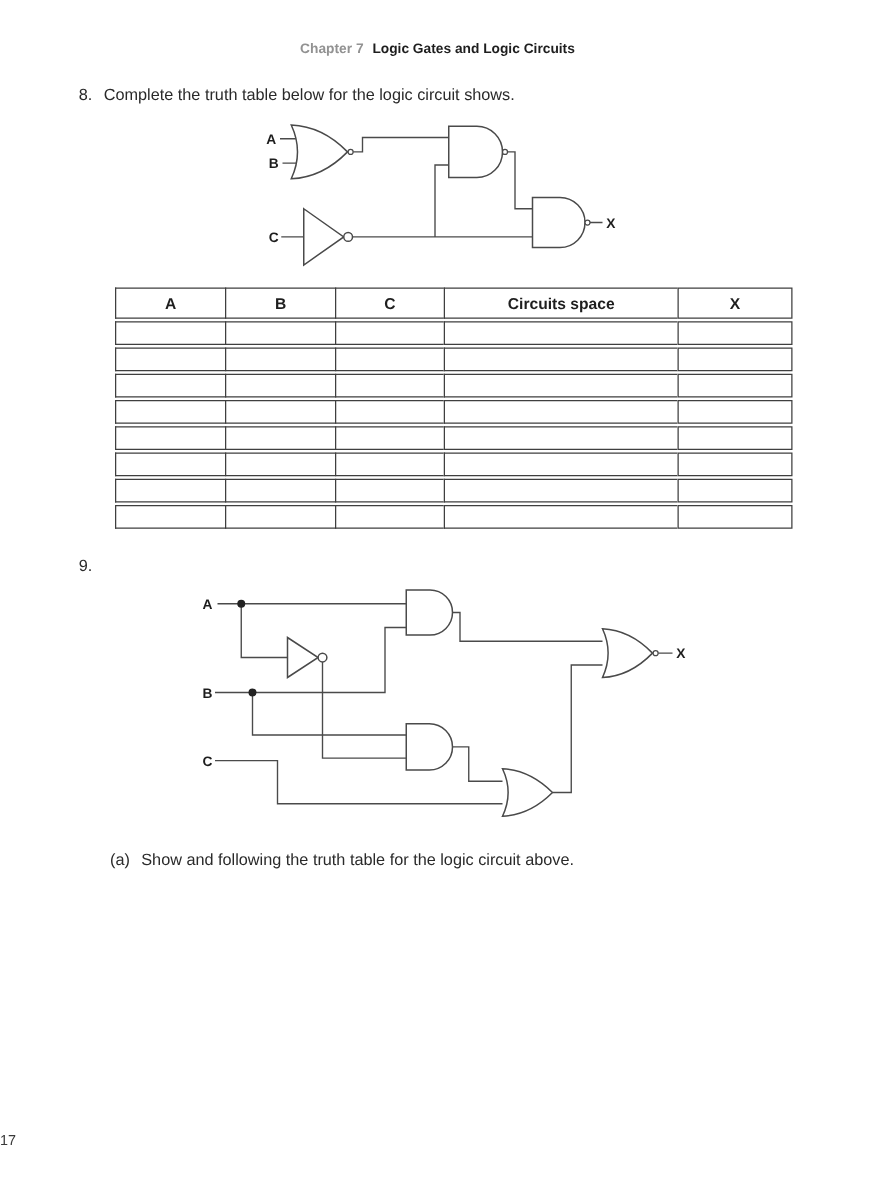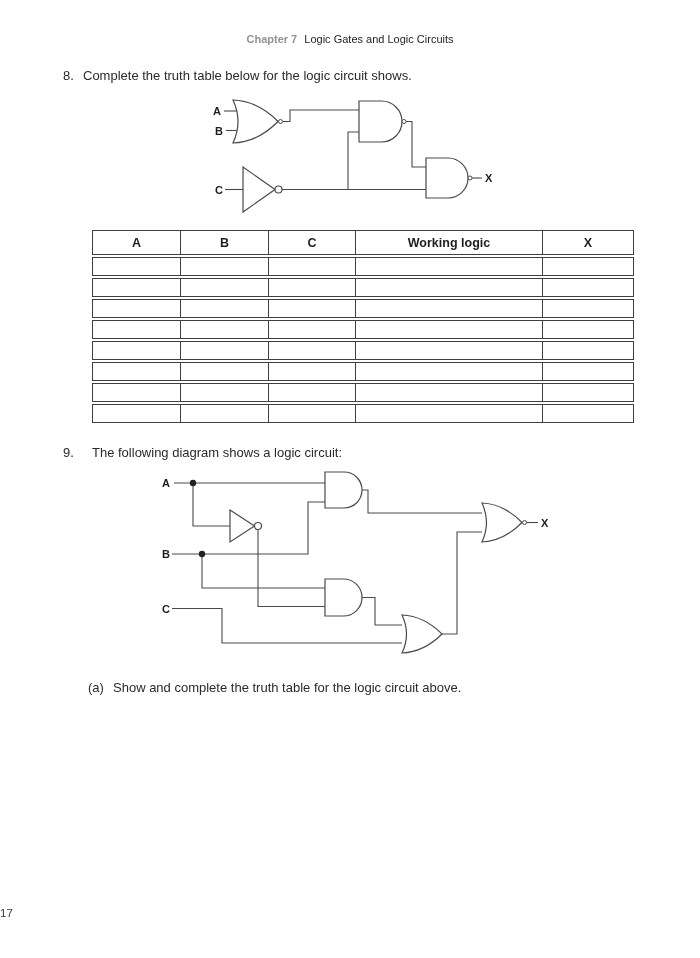--- a/index.html
+++ b/index.html
@@ -5,21 +5,21 @@
   html,body { margin:0; padding:0; background:#ffffff; }
   .page {
     position:relative; width:700px; height:958px; background:#ffffff;
     font-family:"Liberation Sans", sans-serif; color:#262626; overflow:hidden;
   }
   .chapter-header {
     position:absolute; top:32px; left:0; width:700px;
     text-align:center; font-size:11px; line-height:14px;
   }
   .chapter-label { color:#929292; font-weight:bold; }
-  .chapter-title { color:#1e1e1e; font-weight:normal; margin-left:4px;margin-top:28px; }
+  .chapter-title { color:#1e1e1e; font-weight:bold; margin-left:4px;margin-top:28px; }
 
   .q-line { position:absolute; display:flex; font-size:13px; line-height:17px; color:#2a2a2a; }
   .q8-line { top:67px; left:63px; }
   .q8-line .q-num { width:20px; flex:0 0 auto; }
   .q9-line { top:444px; left:63px; }
   .q9-line .q-num { width:29px; flex:0 0 auto; }
   .qa-line { top:679px; left:88px; }
   .qa-line .q-num { width:25px; flex:0 0 auto; }
 
   .circuit { position:absolute; }
@@ -96,21 +96,21 @@
         <col style="width:88px">
         <col style="width:87px">
         <col style="width:187px">
         <col style="width:92px">
     </colgroup>
     <thead>
       <tr>
         <th>A</th>
         <th>B</th>
         <th>C</th>
-        <th>Working logic</th>
+        <th>Circuits space</th>
         <th>X</th>
       </tr>
     </thead>
     <tbody>
         <tr>
           <td></td>
           <td></td>
           <td></td>
           <td></td>
           <td></td>
@@ -162,21 +162,20 @@
           <td></td>
           <td></td>
           <td></td>
           <td></td>
         </tr>
       </tbody>
   </table>
 
   <div class="q-line q9-line">
     <span class="q-num">9.</span>
-    <span class="q-text">The following diagram shows a logic circuit:</span>
   </div>
 
   <svg class="circuit circuit-2" viewBox="0 0 410 195">
     <path class="wire" d="M24 15 H175"></path>
     <path class="wire" d="M43 15 V58 H80"></path>
     <path class="wire" d="M22 86 H158 V34 H175"></path>
     <path class="wire" d="M52 86 V120 H175"></path>
     <path class="wire" d="M108 61.5 V138.5 H175"></path>
     <path class="wire" d="M22 140.5 H72 V175 H252"></path>
     <path class="wire" d="M212 22 H218 V45 H332"></path>
@@ -196,18 +195,18 @@
     <circle class="nub" cx="374.5" cy="54.5" r="2"></circle>
 
     <text class="clabel" x="20" y="19" text-anchor="end">A</text>
     <text class="clabel" x="20" y="90" text-anchor="end">B</text>
     <text class="clabel" x="20" y="144.5" text-anchor="end">C</text>
     <text class="clabel" x="391" y="58.5" text-anchor="start">X</text>
   </svg>
 
   <div class="q-line qa-line">
     <span class="q-num">(a)</span>
-    <span class="q-text">Show and complete the truth table for the logic circuit above.</span>
+    <span class="q-text">Show and following the truth table for the logic circuit above.</span>
   </div>
 
   <div class="page-number">17</div>
 
 </div>
 
 </body></html>

